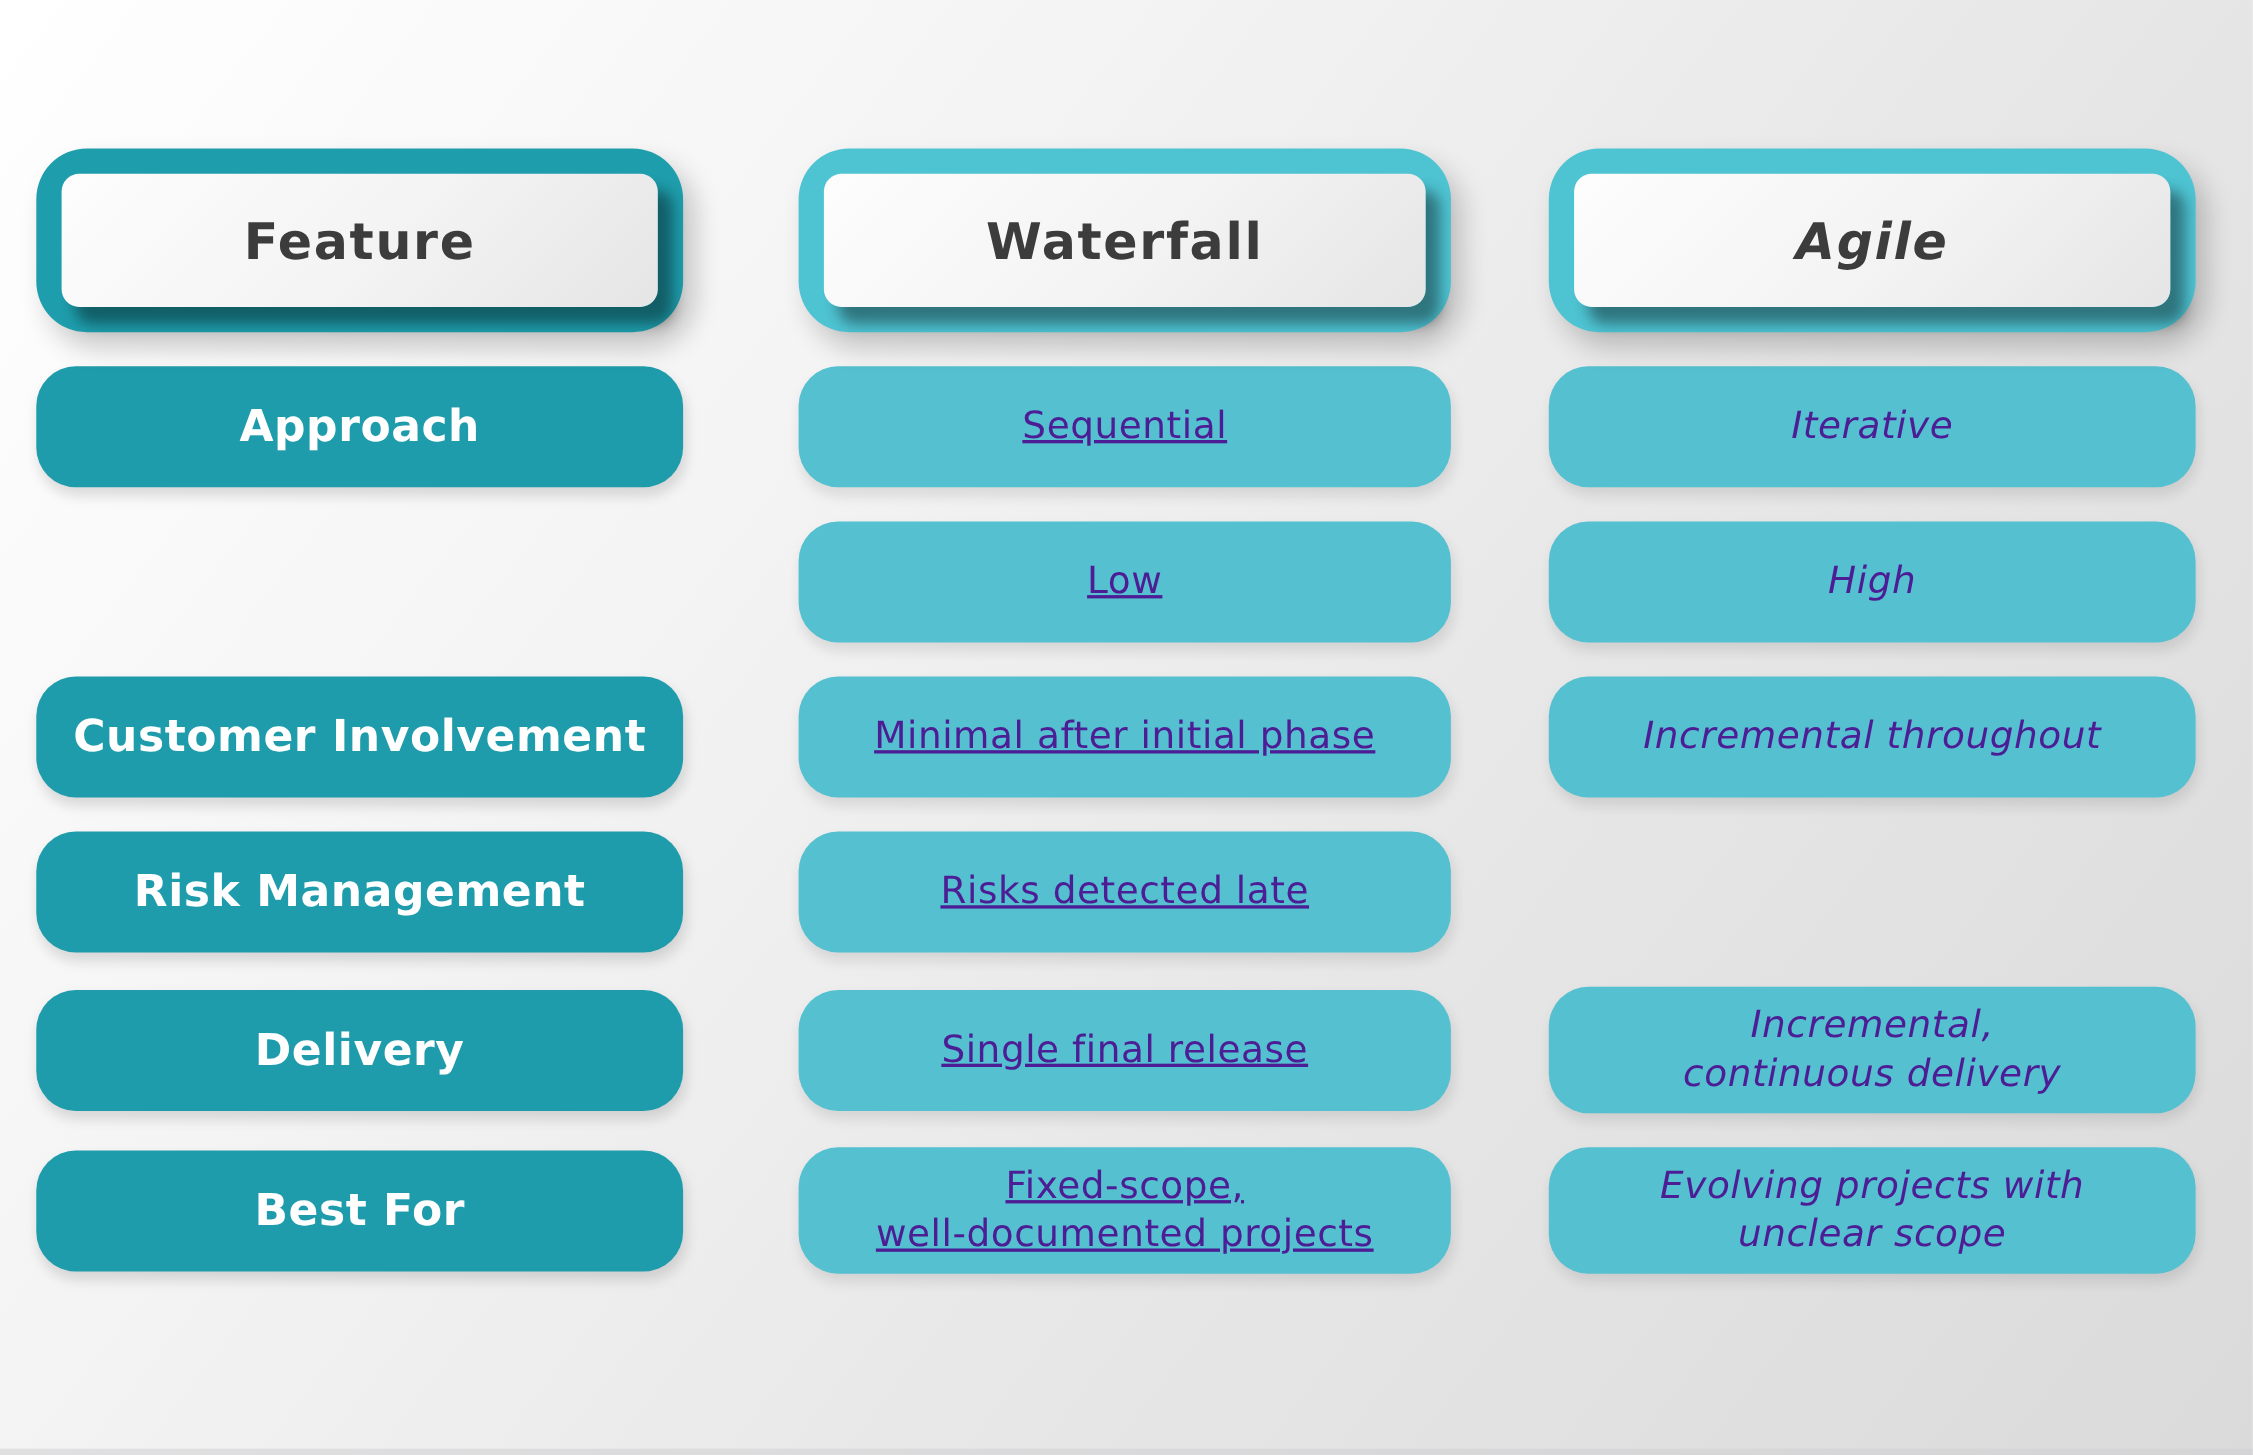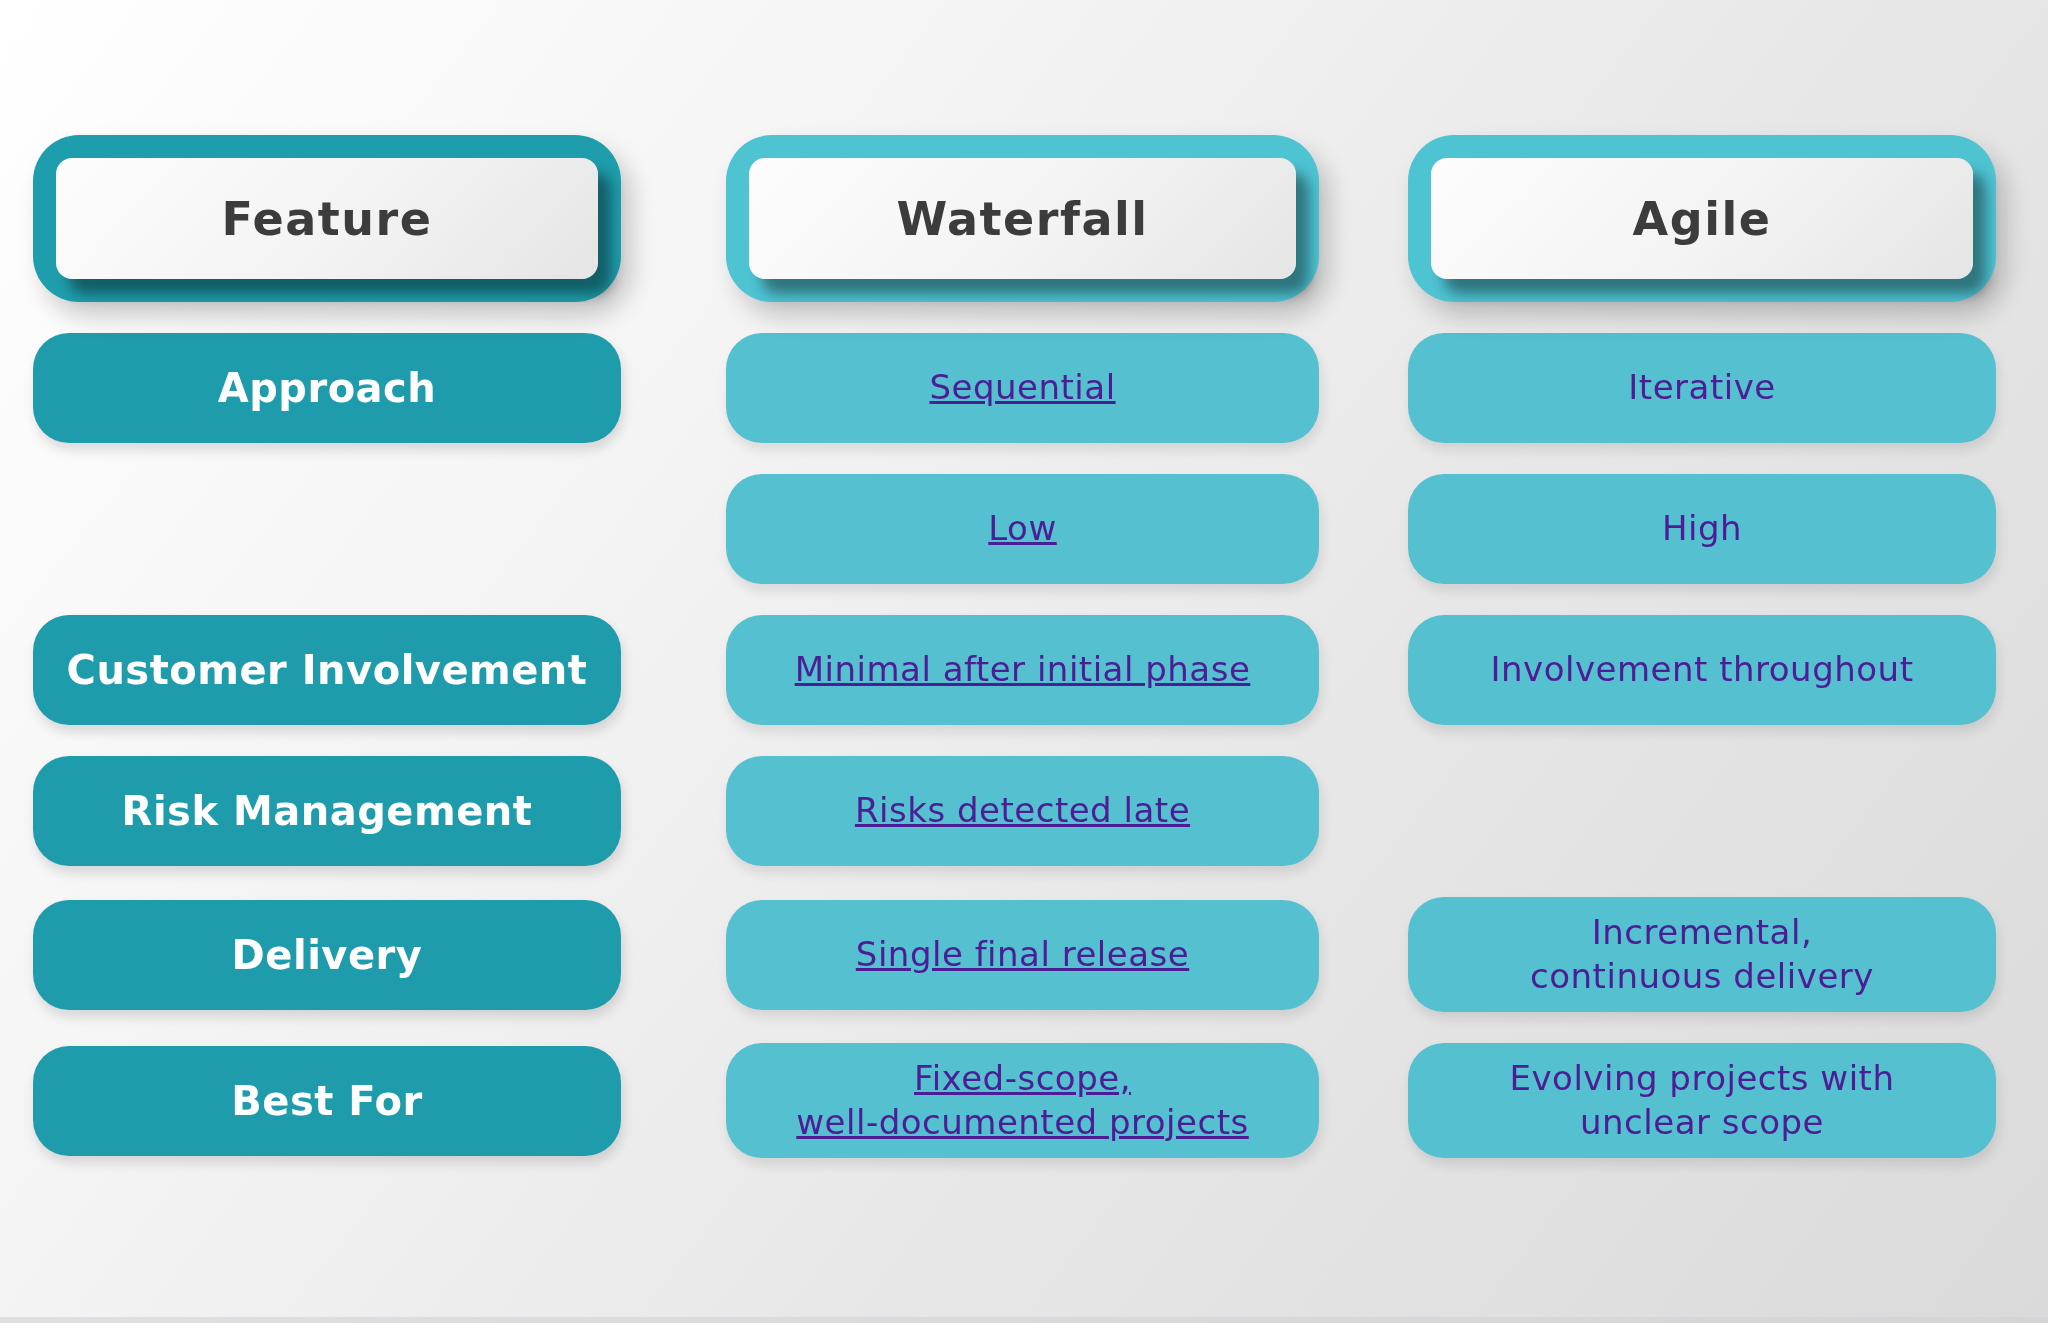--- a/index.html
+++ b/index.html
@@ -16,21 +16,21 @@
   }
   .grid {
     position: absolute; left: 33px; top: 135px;
     display: grid;
     grid-template-columns: 588px 105px 593px 89px 588px;
     row-gap: 31px;
     align-items: center;
   }
   .c1 { grid-column: 1; }
   .c2 { grid-column: 3; text-decoration: underline; }
-  .c3 { grid-column: 5; }
+  .c3 { grid-column: 5; font-style: italic; }
   .r1 { grid-row: 1; } .r2 { grid-row: 2; } .r3 { grid-row: 3; }
   .r4 { grid-row: 4; } .r5 { grid-row: 5; } .r6 { grid-row: 6; } .r7 { grid-row: 7; }
 
   
   .hdr {
     height: 167px;
     border-radius: 46px;
     position: relative;
     box-shadow: 10px 14px 24px rgba(0,0,0,0.20);
   }
@@ -101,21 +101,21 @@
 
   <div class="row-label c1 r2">Approach</div>
   <div class="cell c2 r2">Sequential</div>
   <div class="cell c3 r2">Iterative</div>
 
   <div class="cell c2 r3">Low</div>
   <div class="cell c3 r3">High</div>
 
   <div class="row-label c1 r4">Customer Involvement</div>
   <div class="cell c2 r4">Minimal after initial phase</div>
-  <div class="cell c3 r4">Involvement throughout</div>
+  <div class="cell c3 r4">Incremental throughout</div>
 
   <div class="row-label c1 r5">Risk Management</div>
   <div class="cell c2 r5">Risks detected late</div>
 
   <div class="row-label c1 r6">Delivery</div>
   <div class="cell c2 r6">Single final release</div>
   <div class="cell c3 r6">Incremental,
 continuous delivery</div>
 
   <div class="row-label c1 r7">Best For</div>

